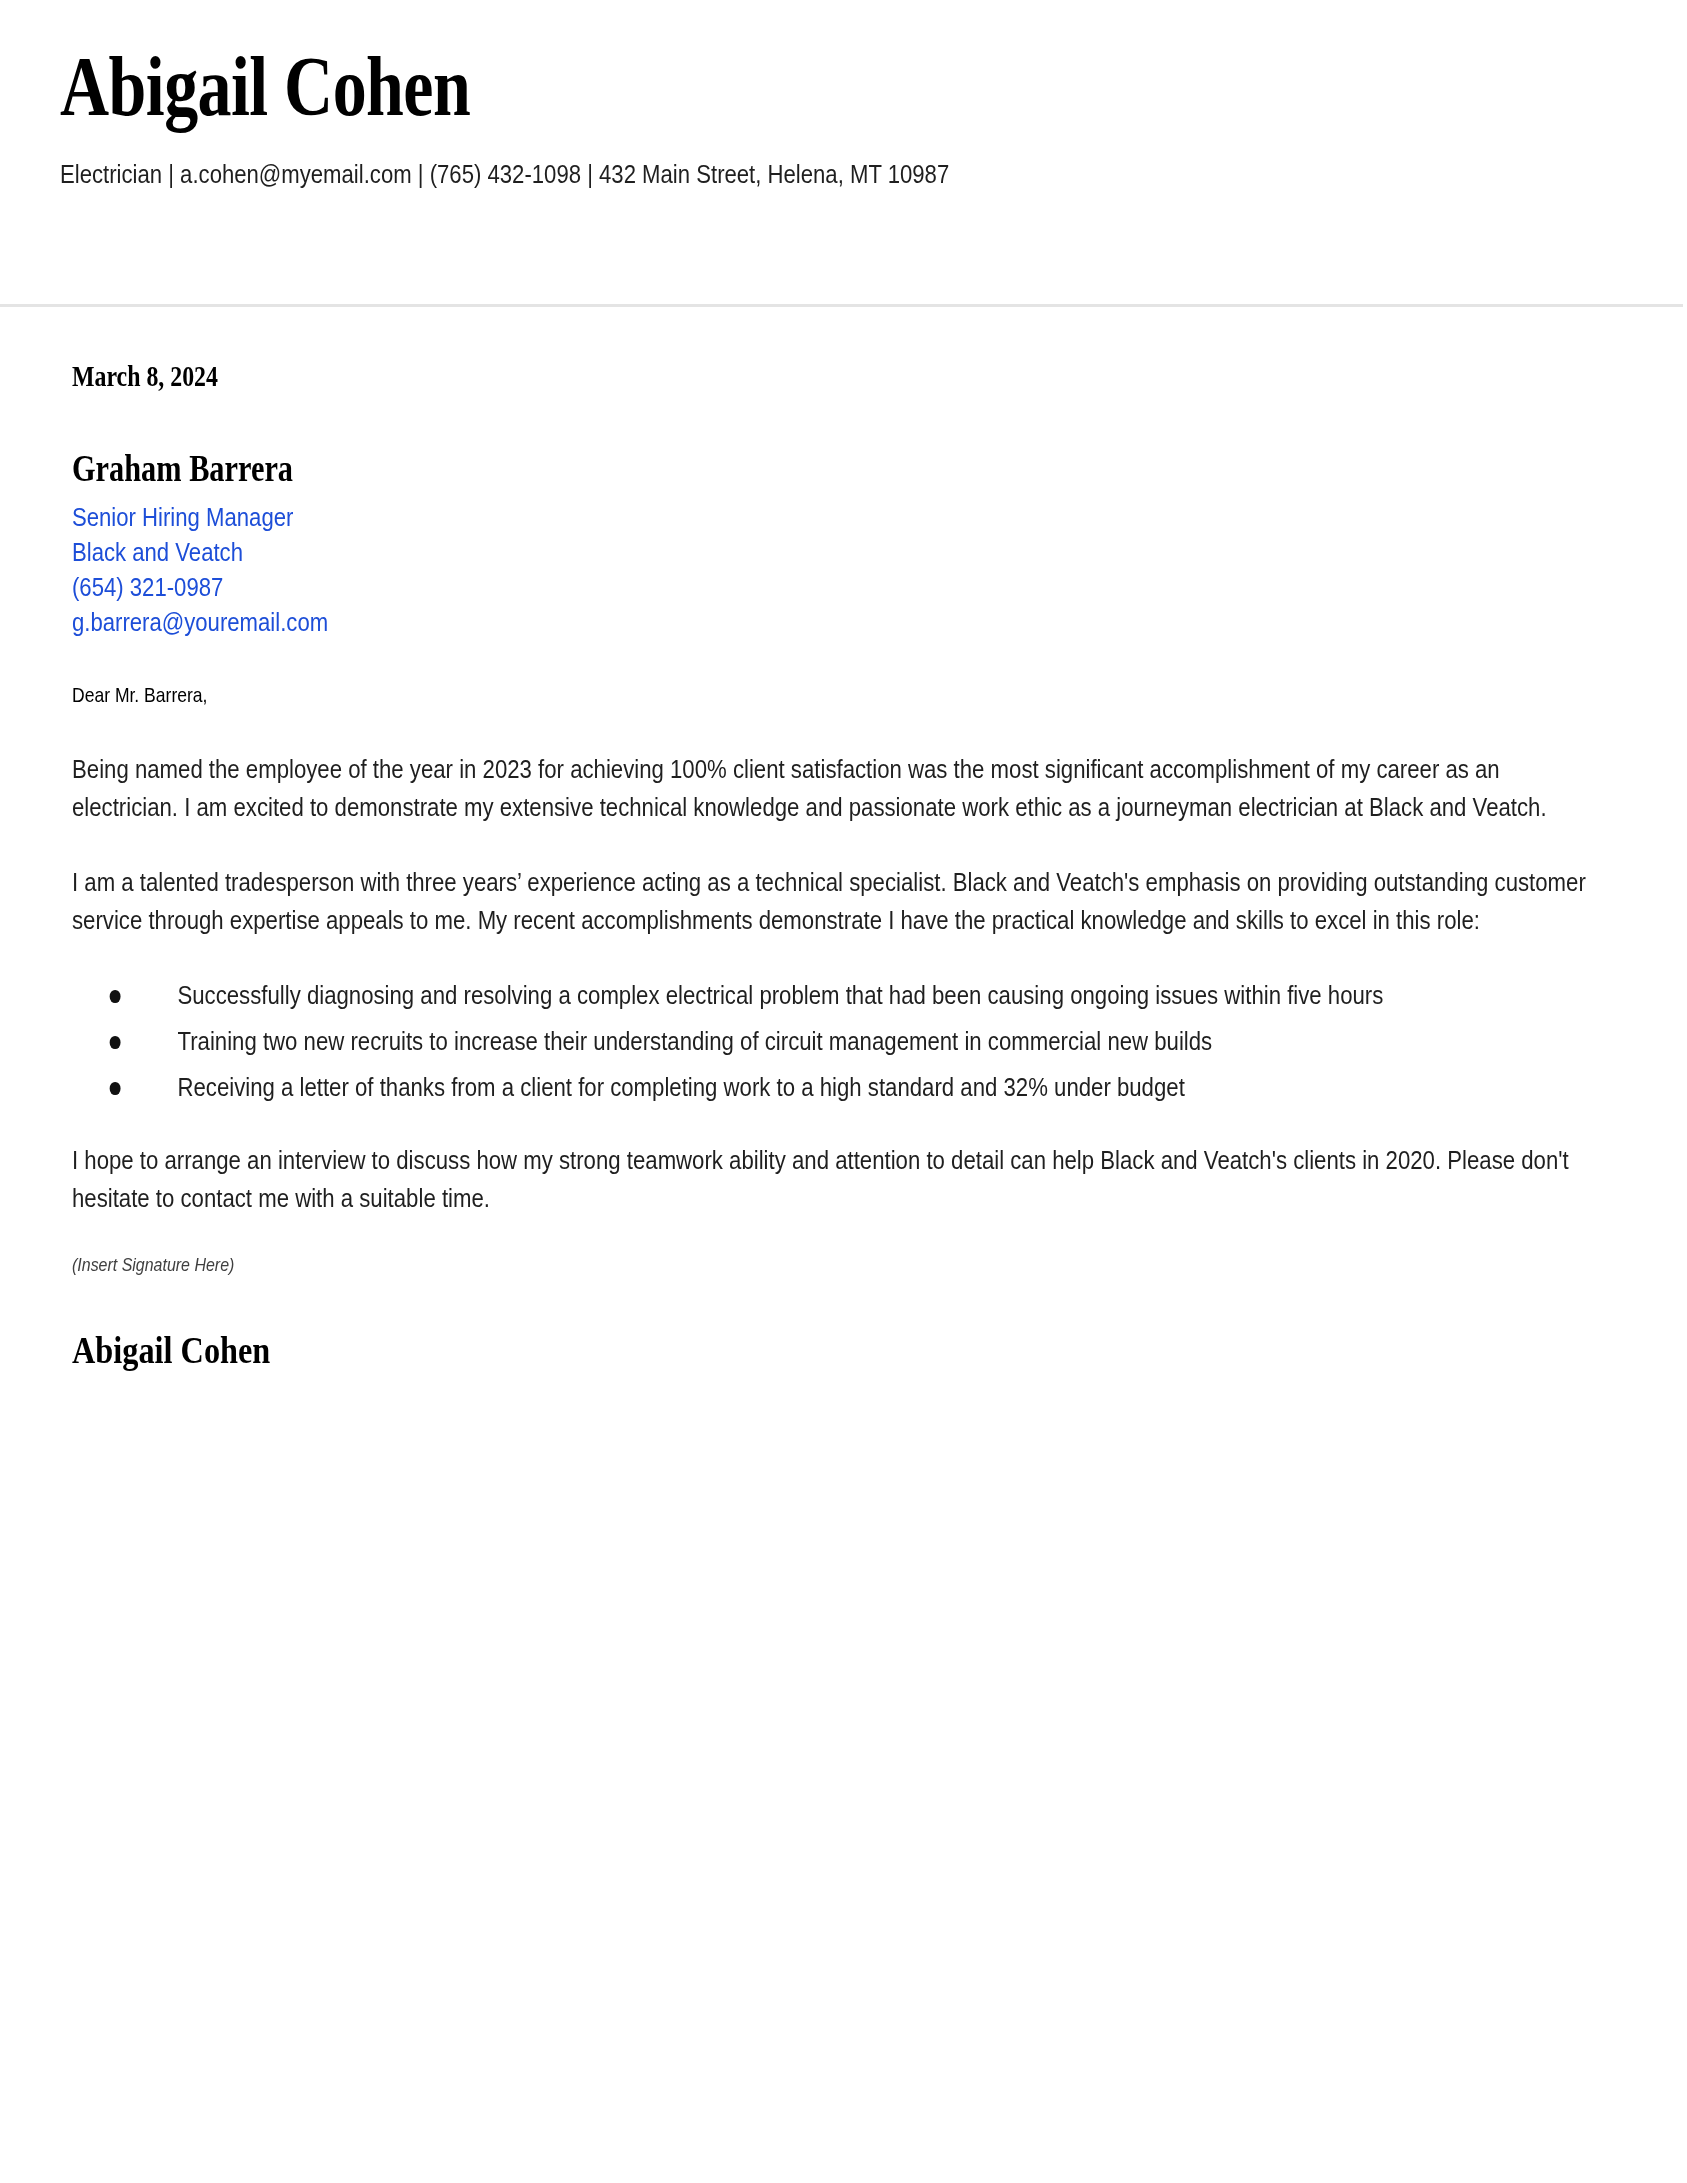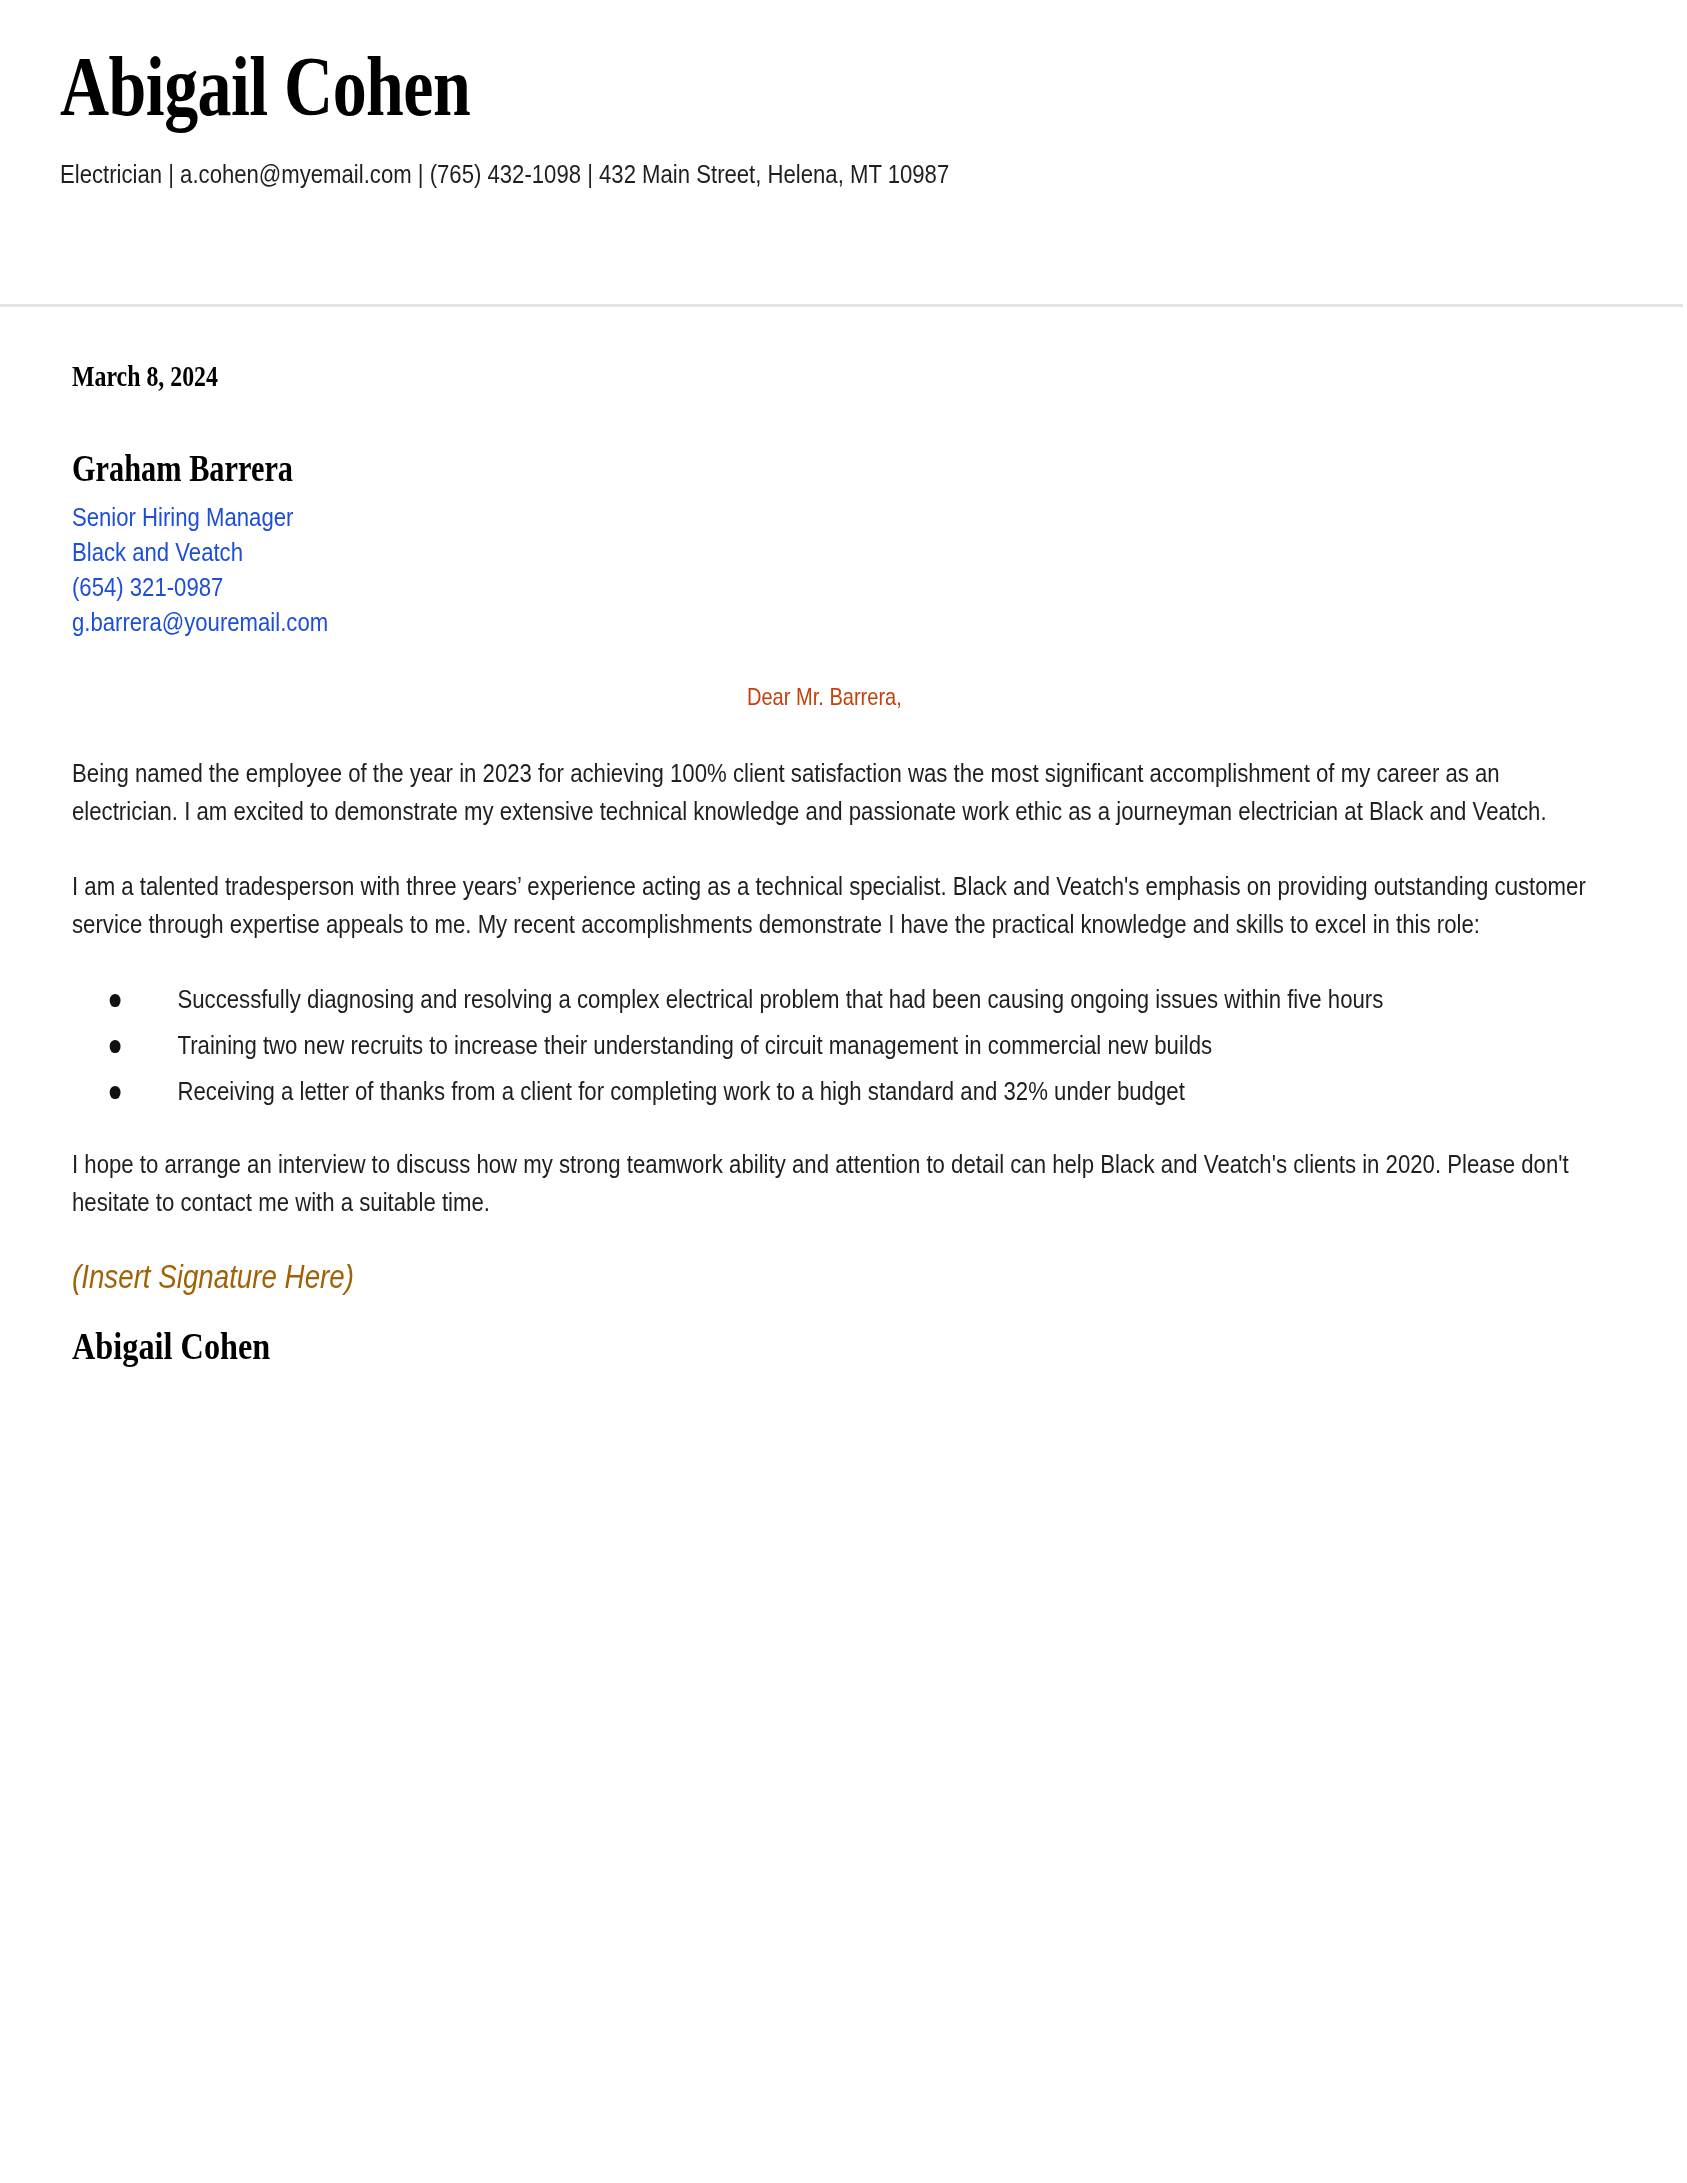--- a/index.html
+++ b/index.html
@@ -92,25 +92,24 @@
     color: #1d4ed8;
     margin-bottom: 41px;
   }
   .recipient-lines div {
     transform: scaleX(0.835);
     transform-origin: left center;
     white-space: nowrap;
   }
 
   .salutation {
-    font-size: 24px;
+    font-size: 21px;
     line-height: 1.35;
-    color: #c2410c;
+    color: #000000;
     margin-bottom: 40px;
-    text-align: center;
   }
   .salutation span {
     display: inline-block;
     transform: scaleX(0.835);
     transform-origin: left center;
   }
 
   .para {
     font-size: 26.5px;
     line-height: 1.44;
@@ -154,24 +153,24 @@
     color: #1f1f1f;
     margin-bottom: 37px;
   }
   .signoff span {
     display: inline-block;
     transform: scaleX(0.835);
     transform-origin: left center;
   }
 
   .signature-placeholder {
-    font-size: 33px;
+    font-size: 19px;
     font-style: italic;
-    color: #a16207;
-    margin-bottom: 28px;
+    color: #404040;
+    margin-bottom: 52px;
   }
   .signature-placeholder span {
     display: inline-block;
     transform: scaleX(0.84);
     transform-origin: left center;
   }
 
   .signature-name {
     font-family: "Liberation Serif", serif;
     font-weight: bold;

